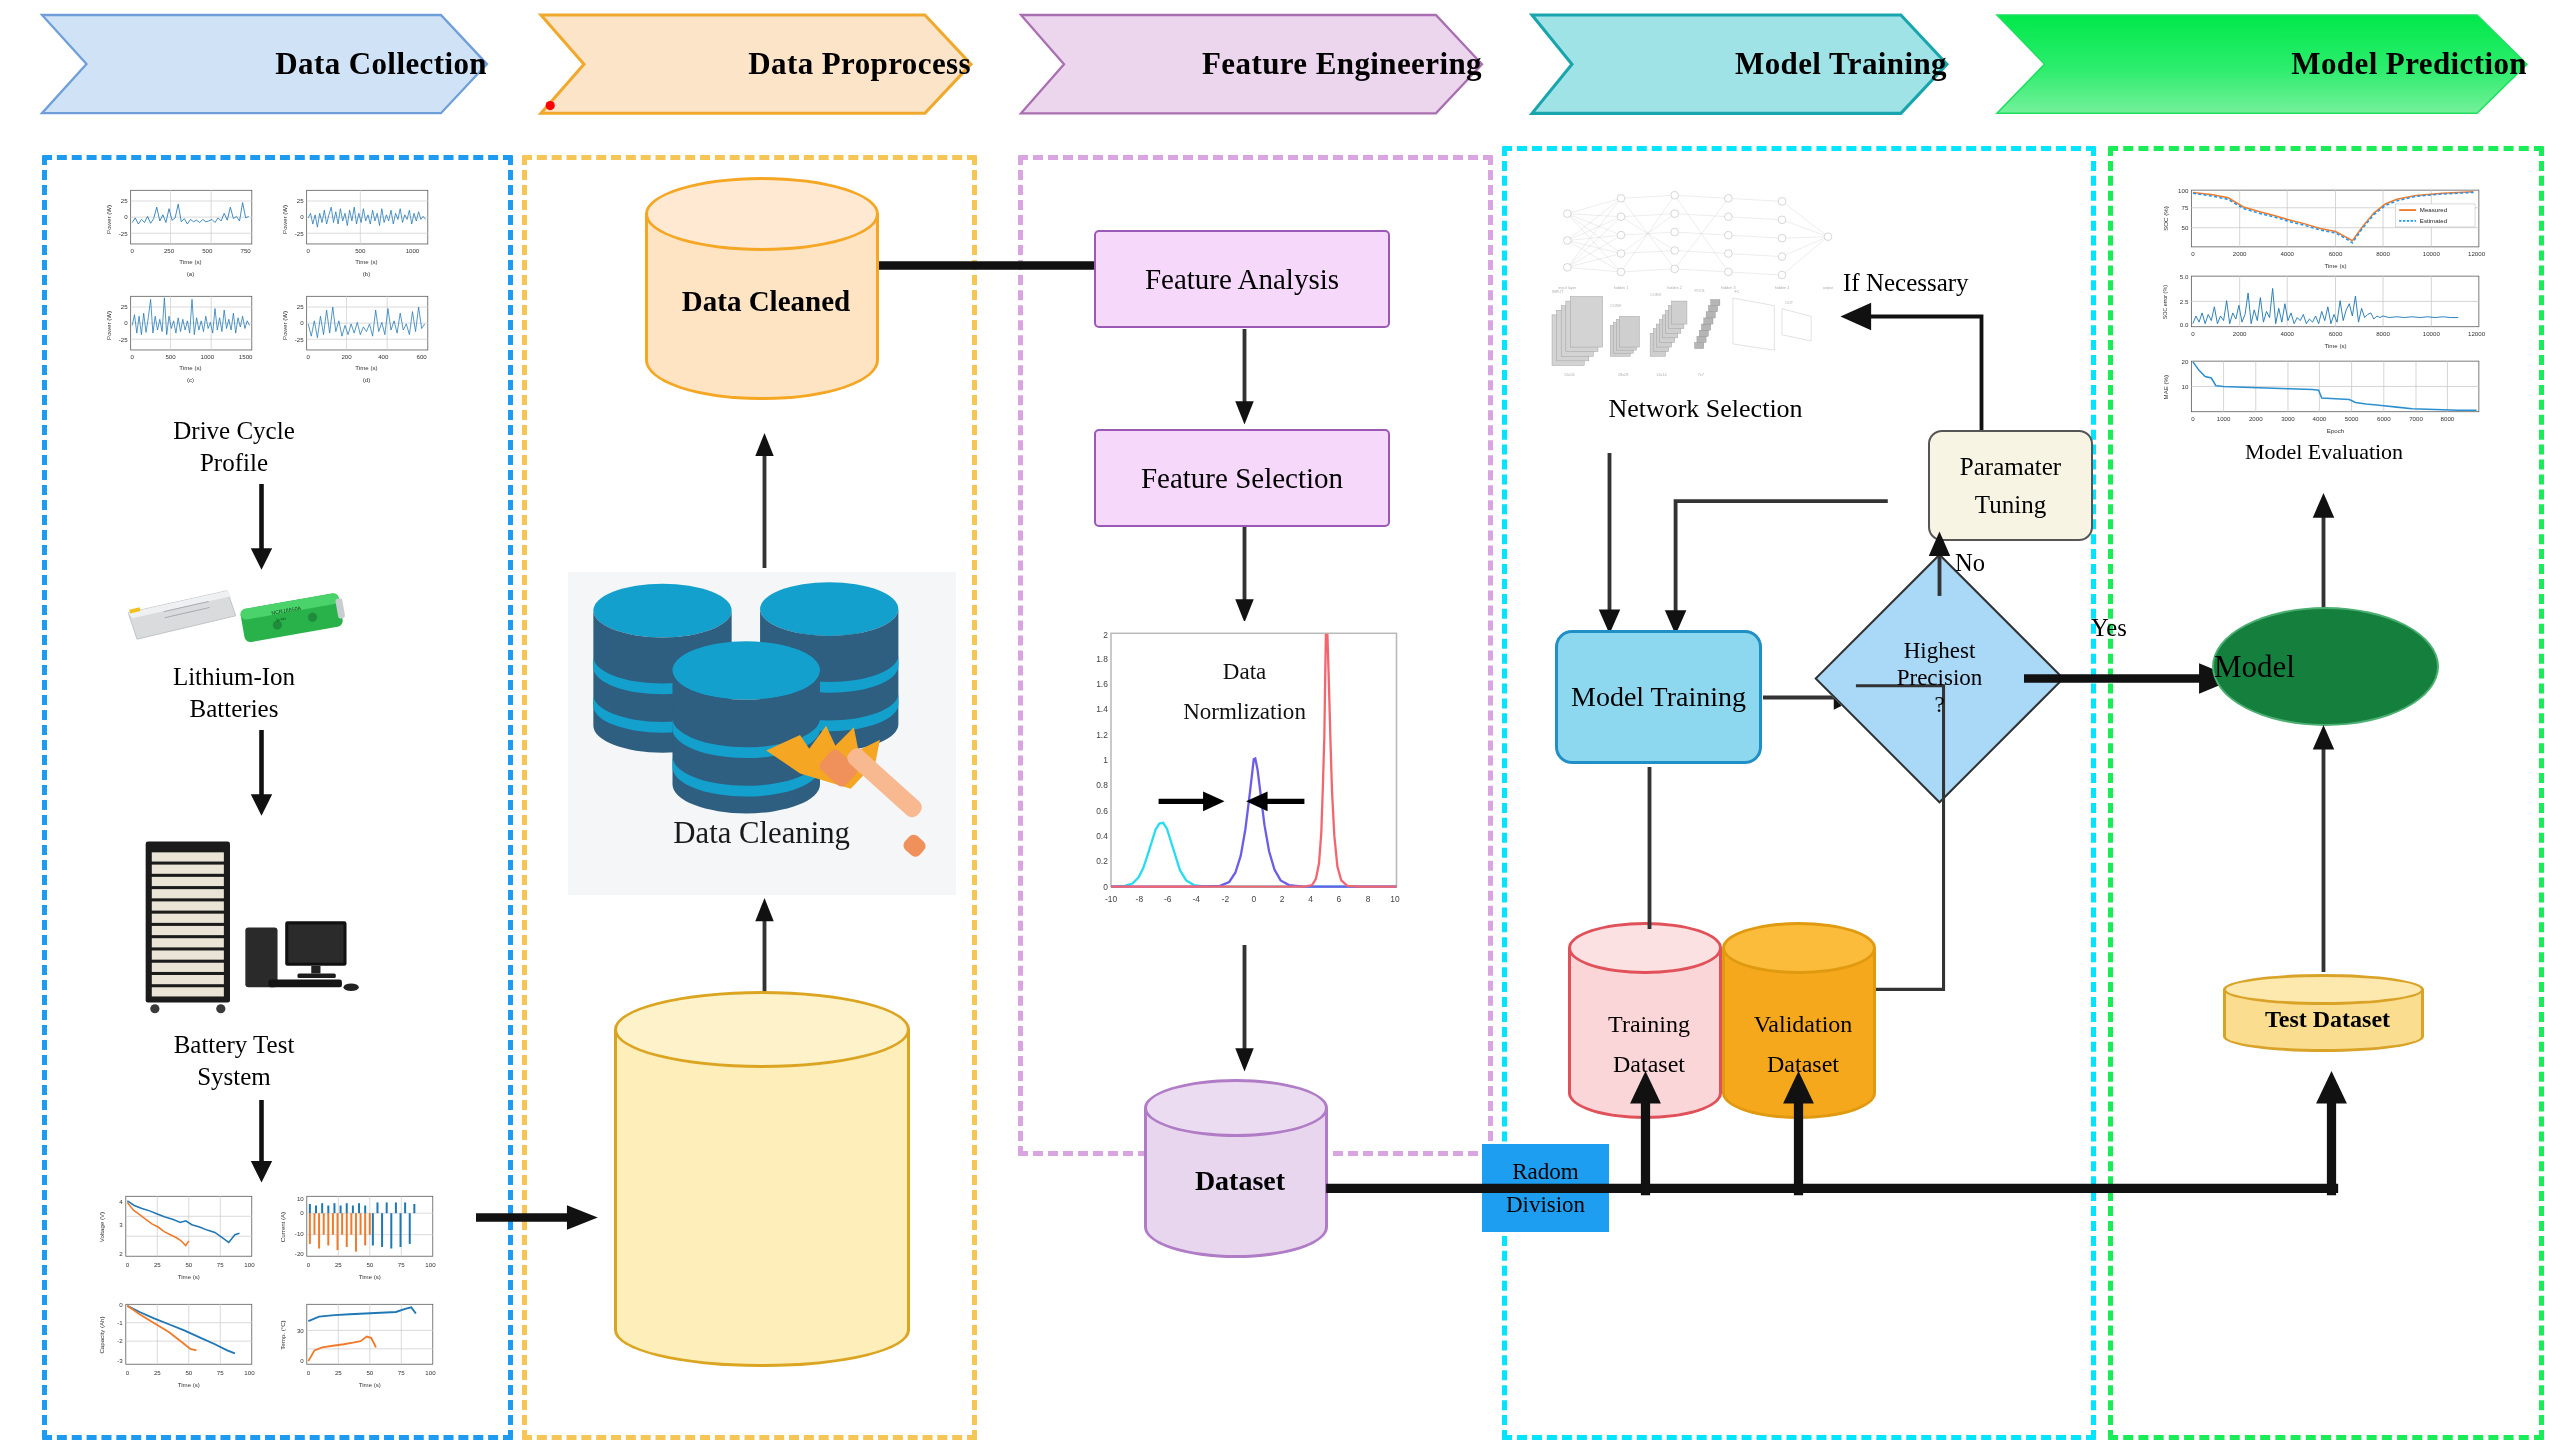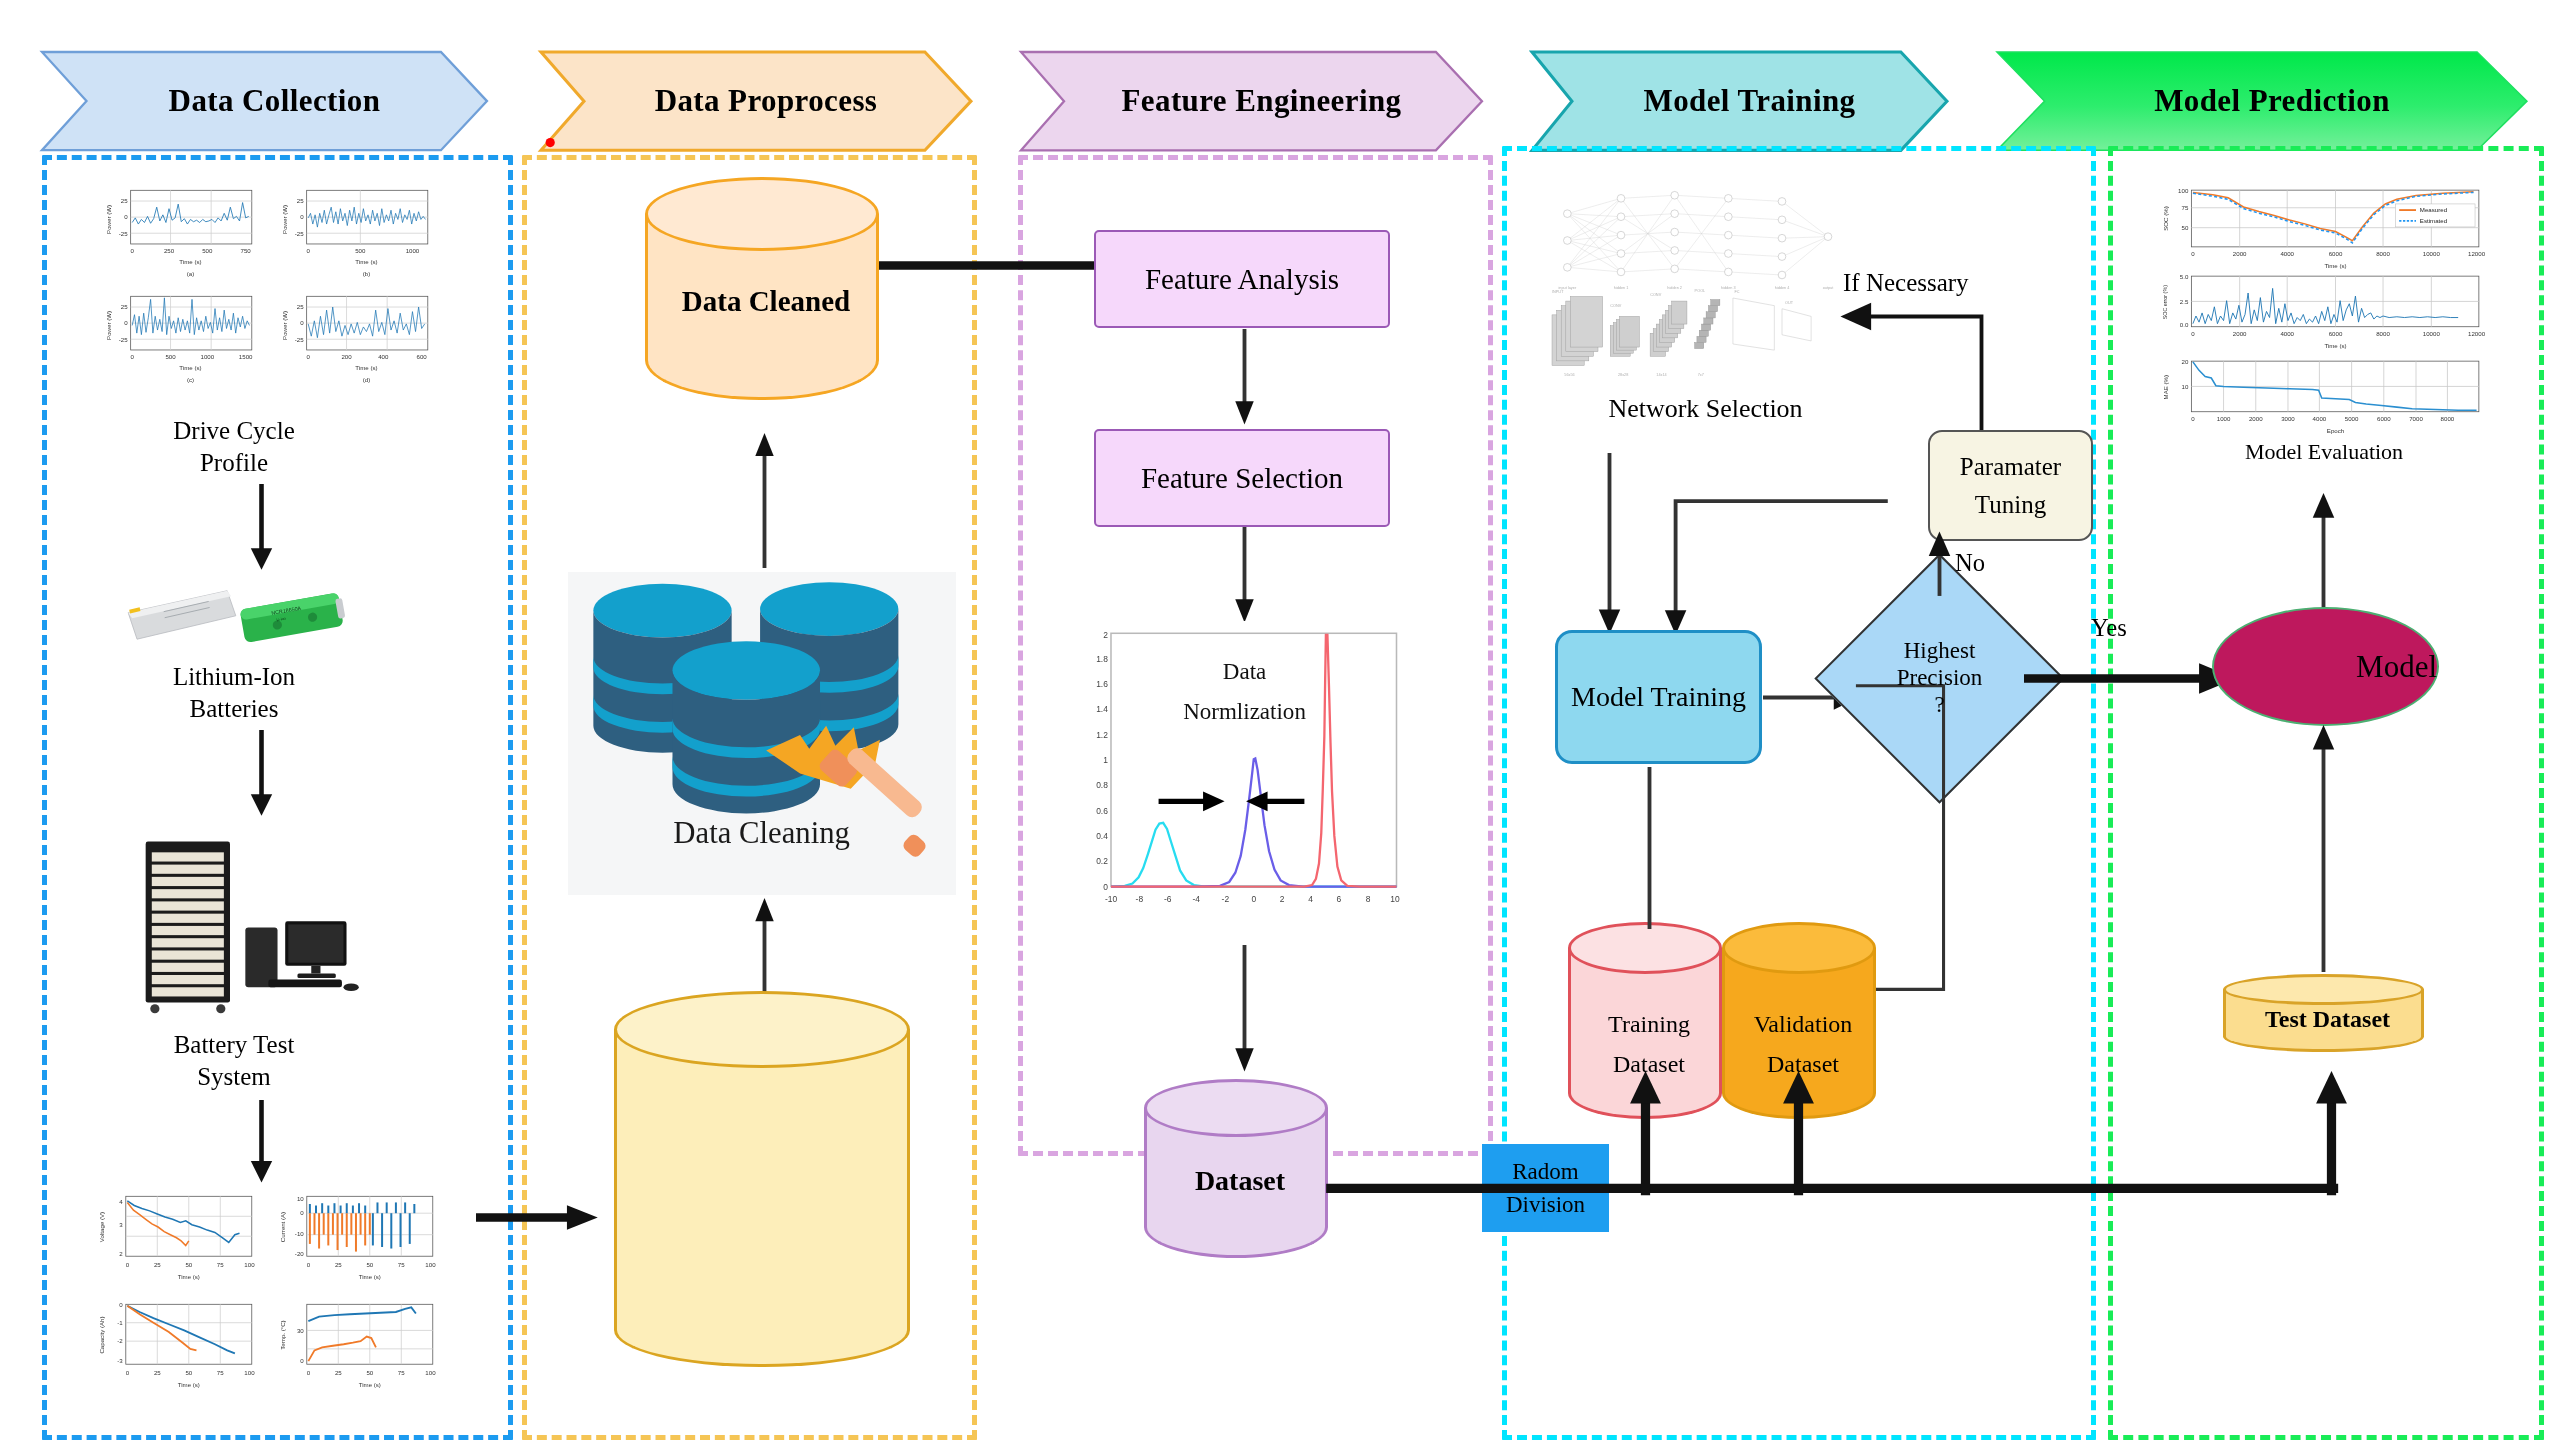--- a/index.html
+++ b/index.html
@@ -1,41 +1,41 @@
 <!DOCTYPE html>
 <html style="font-size:12.3px"><head>
 <meta charset="utf-8">
 <style>
   html,body{margin:0;padding:0;background:#ffffff;}
   body{width:2576px;height:1455px;position:relative;overflow:hidden;
        font-family:"Liberation Serif", serif;color:#000;}
   .abs{position:absolute;}
   
-  .banner{position:absolute;height:98px;display:flex;align-items:center;justify-content:center;margin-top:37px;}
+  .banner{position:absolute;height:98px;display:flex;align-items:center;justify-content:flex-end;}
   .banner .bshape{position:absolute;inset:0;}
   .banner .blabel{position:relative;z-index:2;font-weight:bold;font-size:31px;
                   letter-spacing:0.4px;white-space:nowrap;padding-left:20px;}
   
   .frame{position:absolute;border-style:dashed;border-width:5.4px;border-radius:1.5px;}
   
   .node{position:absolute;display:flex;align-items:center;justify-content:center;
         text-align:center;box-sizing:border-box;}
   .rrect{border-radius:5px;border:2.3px solid #9b59b6;background:#f6d8fb;font-size:29px;}
   .caption{position:absolute;text-align:center;font-size:25px;line-height:1.28;}
   .cyl{position:absolute;}
   .cyl .body{position:absolute;left:0;right:0;box-sizing:border-box;}
   .cyl .top{position:absolute;left:0;right:0;box-sizing:border-box;border-radius:50%;}
   .cyl .lbl{position:absolute;left:8px;right:0;text-align:center;z-index:5;}
   .diamond{position:absolute;}
   .diamond .dshape{position:absolute;inset:0;background:#aad8f7;border:2.3px solid #333;
                    transform:rotate(45deg);}
   .diamond .dlabel{position:absolute;inset:0;display:flex;flex-direction:column;
                    align-items:center;justify-content:center;font-size:23px;line-height:1.16;z-index:3;}
-  .ellipse{position:absolute;border-radius:50%;background:#be185d;border:2.3px solid #4caf72;
-           display:flex;align-items:center;justify-content:flex-end;font-size:31px;}
+  .ellipse{position:absolute;border-radius:50%;background:#15803d;border:2.3px solid #4caf72;
+           display:flex;align-items:center;justify-content:flex-start;font-size:31px;}
   .tinylabel{position:absolute;font-size:24px;white-space:nowrap;}
   svg{display:block;overflow:visible;}
   .plotbox{position:absolute;background:#fff;}
   .axlabel2{font-size:8px;fill:#333;font-family:"Liberation Sans",sans-serif;}
 </style>
 </head>
 <body>
 
 <div class="banner" style="left:42px;top:15.4px;width:445px;">
   <svg class="bshape" viewBox="0 0 580 128" preserveAspectRatio="none">

